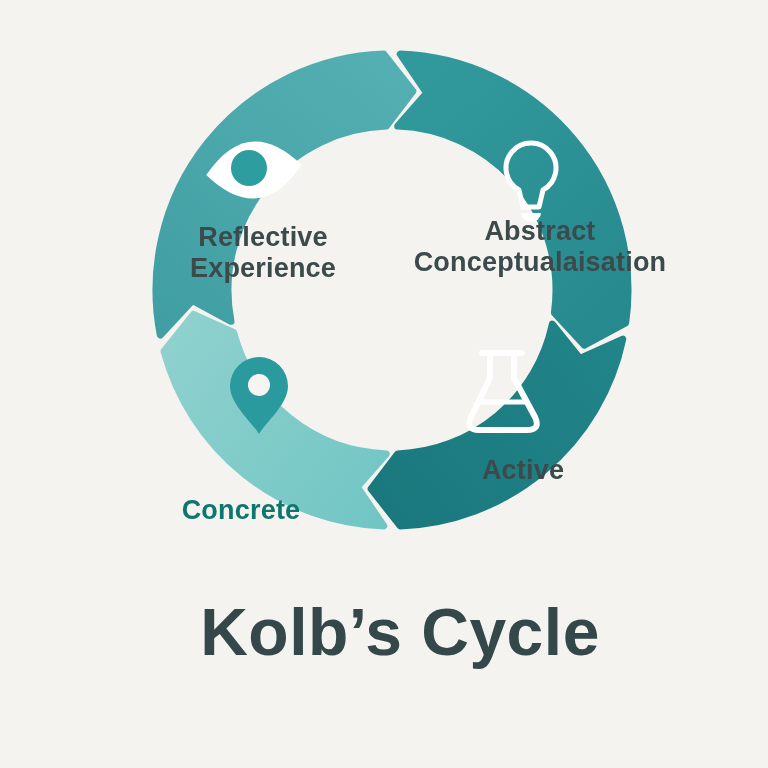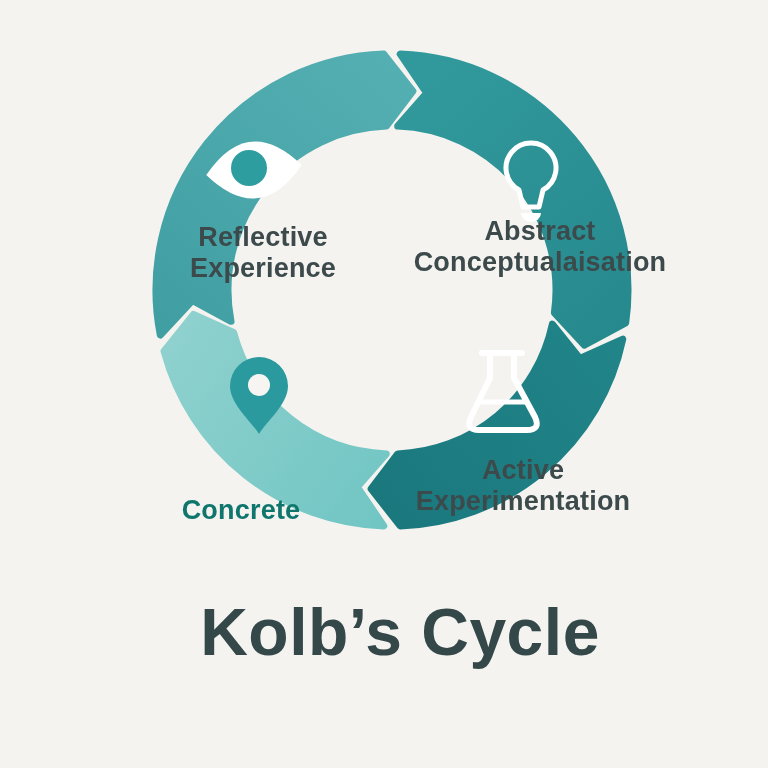--- a/index.html
+++ b/index.html
@@ -90,21 +90,20 @@
     <div>Experience</div>
   </div>
 
   <div class="stage-label" style="left: 370px; top: 216px; width: 340px; color: rgb(60, 74, 76);">
     <div>Abstract</div>
     <div>Conceptualaisation</div>
   </div>
 
   <div class="stage-label" style="left: 353px; top: 455px; width: 340px; color: rgb(60, 74, 76);">
     <div>Active</div>
-    <div>Experimentation</div>
   </div>
 
   <div class="stage-label" style="left: 71px; top: 455px; width: 340px; color: #0f766e; margin-top: 40px;">
     <div>Concrete</div>
   </div>
 
   <div class="diagram-title" style="color: rgb(52, 71, 73); margin-left: 16px;">Kolb’s Cycle</div>
 </div>
 
 </body></html>

